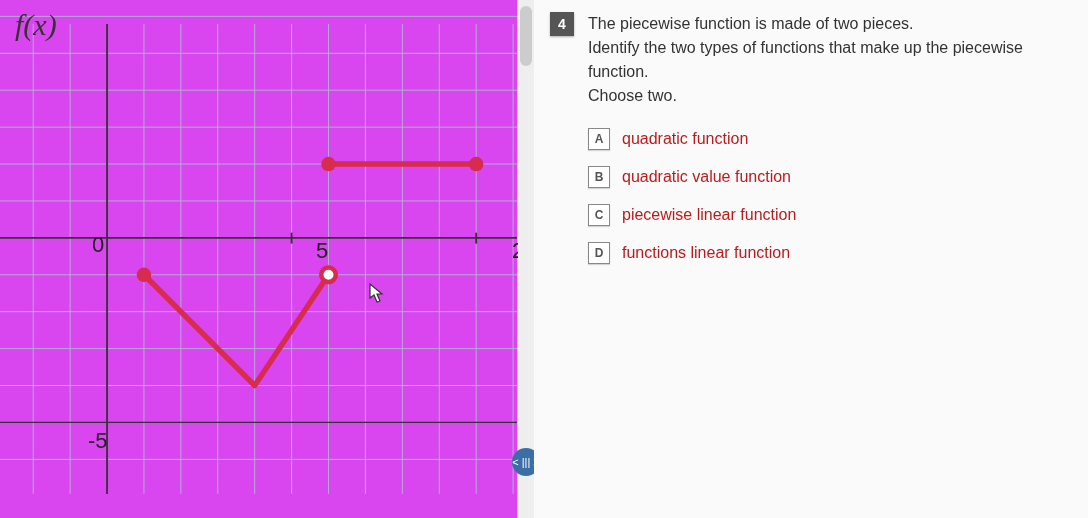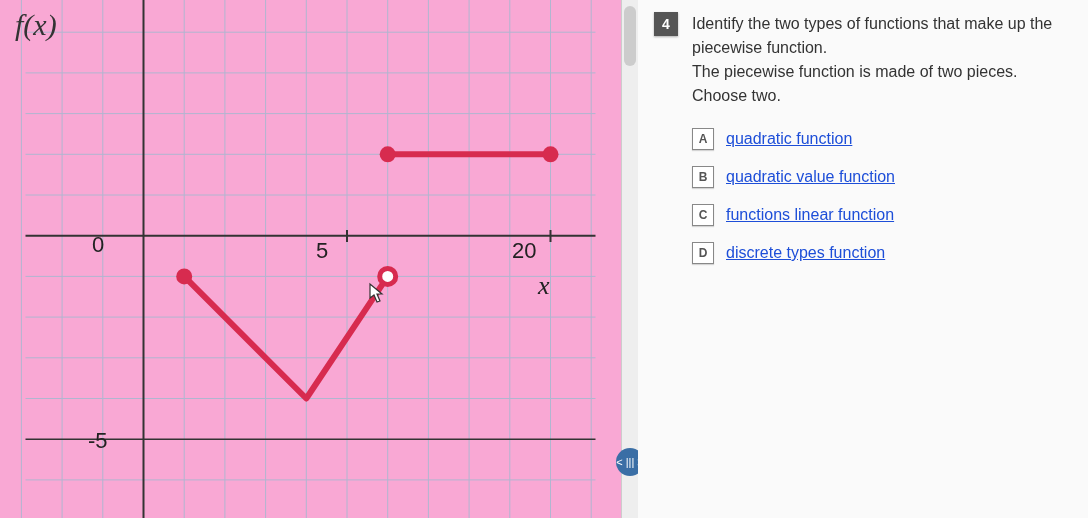--- a/index.html
+++ b/index.html
@@ -5,23 +5,23 @@
     * { box-sizing: border-box; margin: 0; padding: 0; }
     body {
       font-family: Arial, sans-serif;
       width: 1088px;
       height: 518px;
       display: flex;
       background: #f5f5f5;
       overflow: hidden;
     }
     .graph-panel {
-      width: 622px;
+      width: 518px;
       height: 518px;
-      background: #f9a8d4;
+      background: #d946ef;
       position: relative;
       border-right: 1px solid #ccc;
     }
     .graph-svg {
       width: 100%;
       height: 100%;
       position: absolute;
       top: 0;
       left: 0;
     }
@@ -125,23 +125,22 @@
       background: #fff;
       display: flex;
       align-items: center;
       justify-content: center;
       font-size: 12px;
       font-weight: bold;
       color: #555;
       box-shadow: 0 1px 1px rgba(0,0,0,0.15);
     }
     .option-text {
-      color: #1d4ed8;
+      color: #b91c1c;
       font-size: 16px;
-      text-decoration: underline;
     }
     .cursor-icon {
       position: absolute;
       pointer-events: none;
     }
   </style>
 </head>
 <body>
 
 <div class="graph-panel">
@@ -207,36 +206,36 @@
 
 <div class="scroll-area">
   <div class="scroll-thumb"></div>
   <div class="scroll-button" style="top:448px;">&lt; ||| &gt;</div>
 </div>
 
 <div class="question-panel">
   <div class="question-header">
     <div class="question-number">4</div>
     <div class="question-text">
+      <div>The piecewise function is made of two pieces.</div>
       <div>Identify the two types of functions that make up the piecewise function.</div>
-      <div>The piecewise function is made of two pieces.</div>
       <div class="bold">Choose two.</div>
     </div>
   </div>
   <div class="options">
     <div class="option">
       <div class="option-box">A</div>
       <div class="option-text">quadratic function</div>
     </div>
     <div class="option">
       <div class="option-box">B</div>
       <div class="option-text">quadratic value function</div>
     </div>
     <div class="option">
       <div class="option-box">C</div>
+      <div class="option-text">piecewise linear function</div>
+    </div>
+    <div class="option">
+      <div class="option-box">D</div>
       <div class="option-text">functions linear function</div>
-    </div>
-    <div class="option">
-      <div class="option-box">D</div>
-      <div class="option-text">discrete types function</div>
     </div>
   </div>
 </div>
 
 </body></html>

